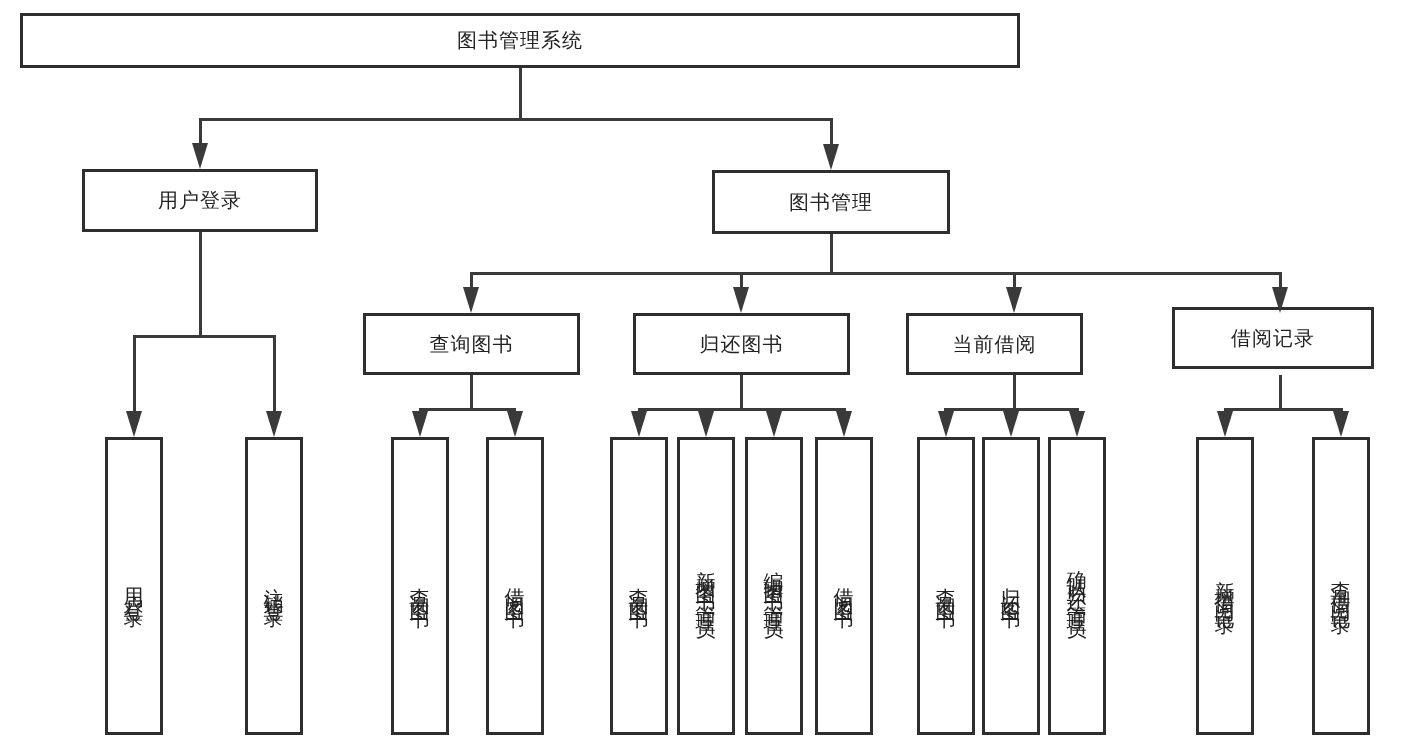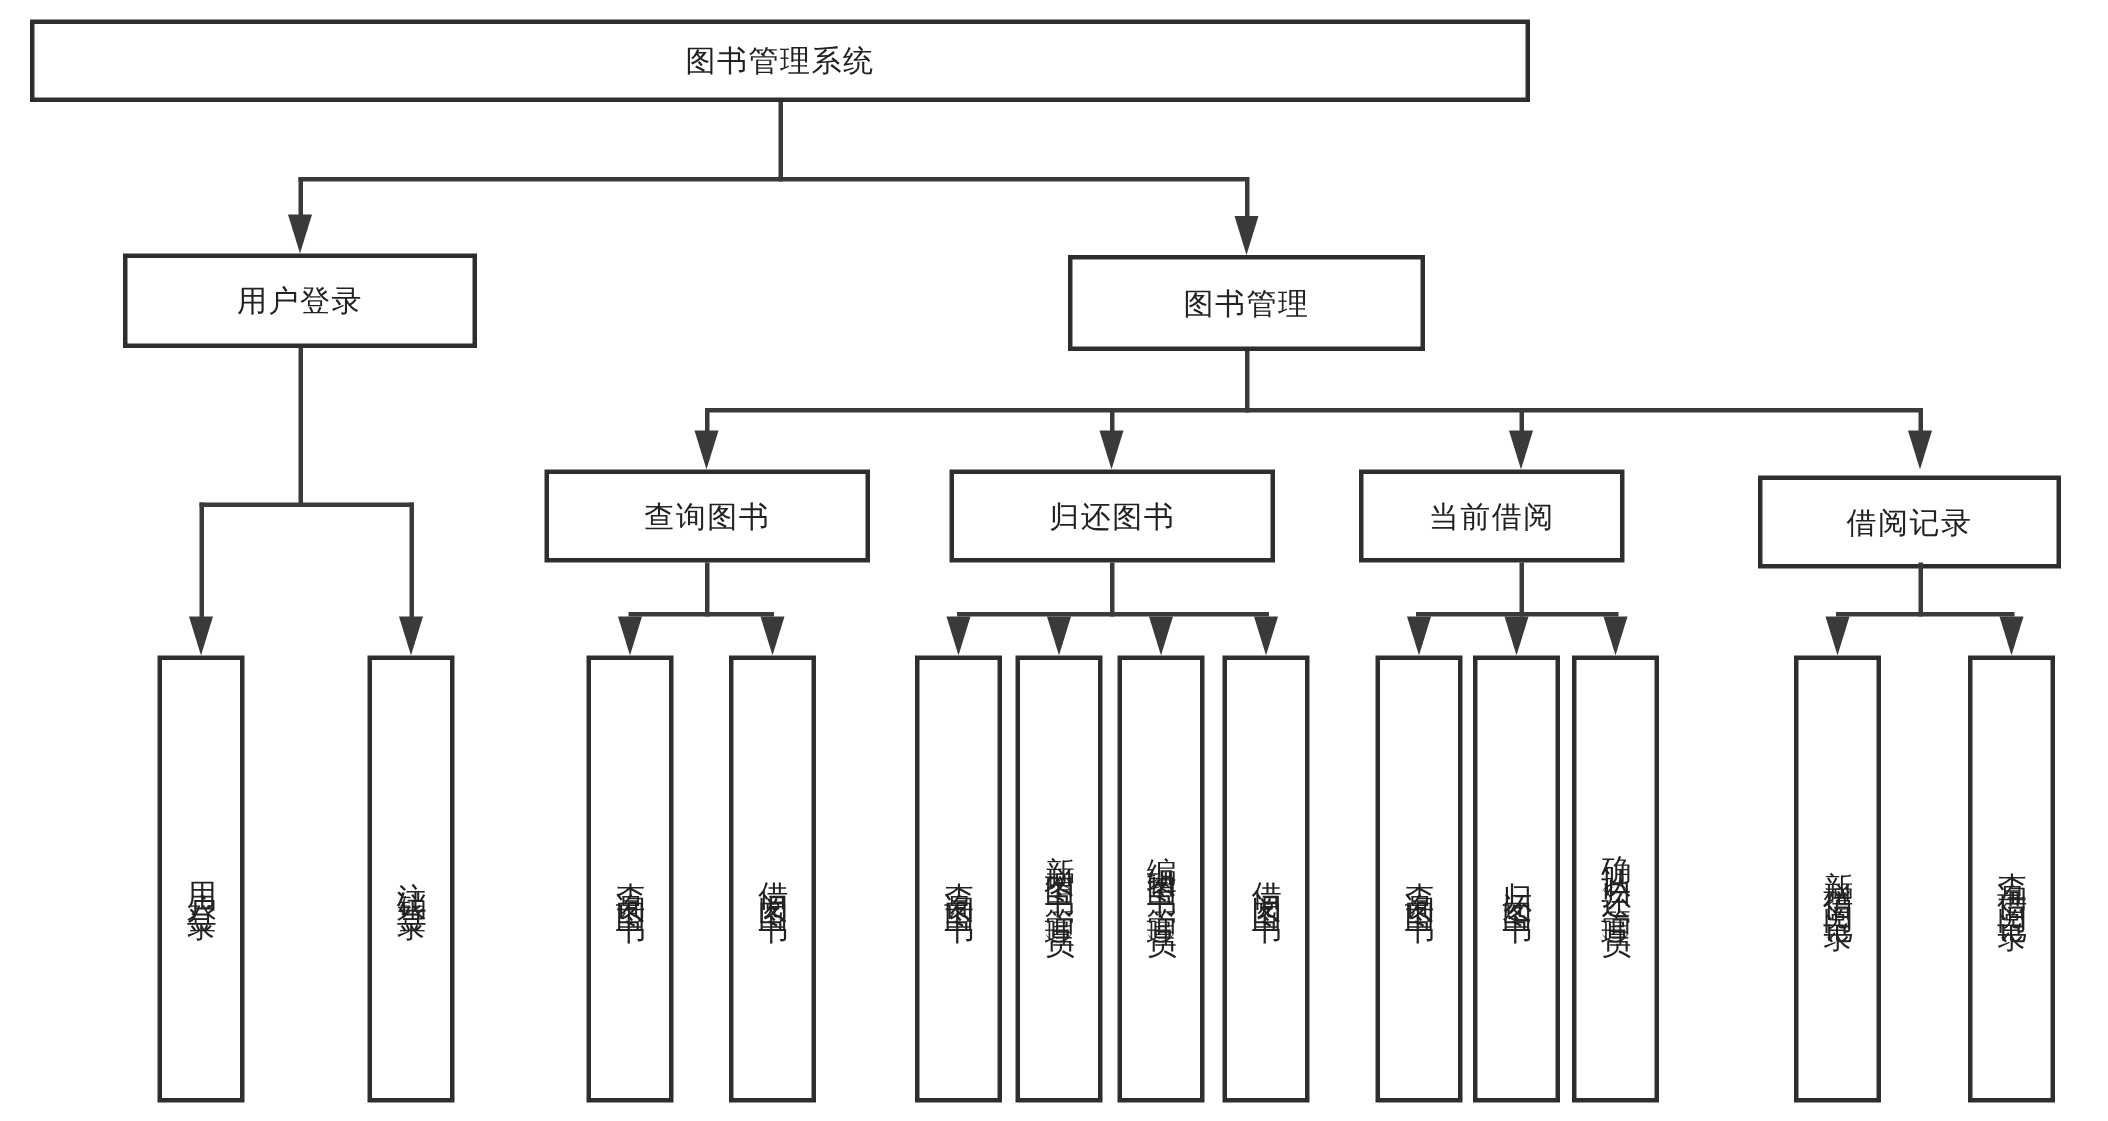--- a/index.html
+++ b/index.html
@@ -70,21 +70,21 @@
 
   <div class="box h" style="left:363px;top:313px;width:217px;height:62px">
     <span class="lbl">查询图书</span>
   </div>
   <div class="box h" style="left:633px;top:313px;width:217px;height:62px">
     <span class="lbl">归还图书</span>
   </div>
   <div class="box h" style="left:906px;top:313px;width:177px;height:62px">
     <span class="lbl">当前借阅</span>
   </div>
-  <div class="box h" style="left:1172px;top:317px;width:202px;height:62px">
+  <div class="box h" style="left:1172px;top:307px;width:202px;height:62px">
     <span class="lbl">借阅记录</span>
   </div>
 
   <div class="box v" style="left:105px;top:437px;width:58px;height:298px">
     <span class="vlbl">用户登录</span>
   </div>
   <div class="box v" style="left:245px;top:437px;width:58px;height:298px">
     <span class="vlbl">注销登录</span>
   </div>
 

